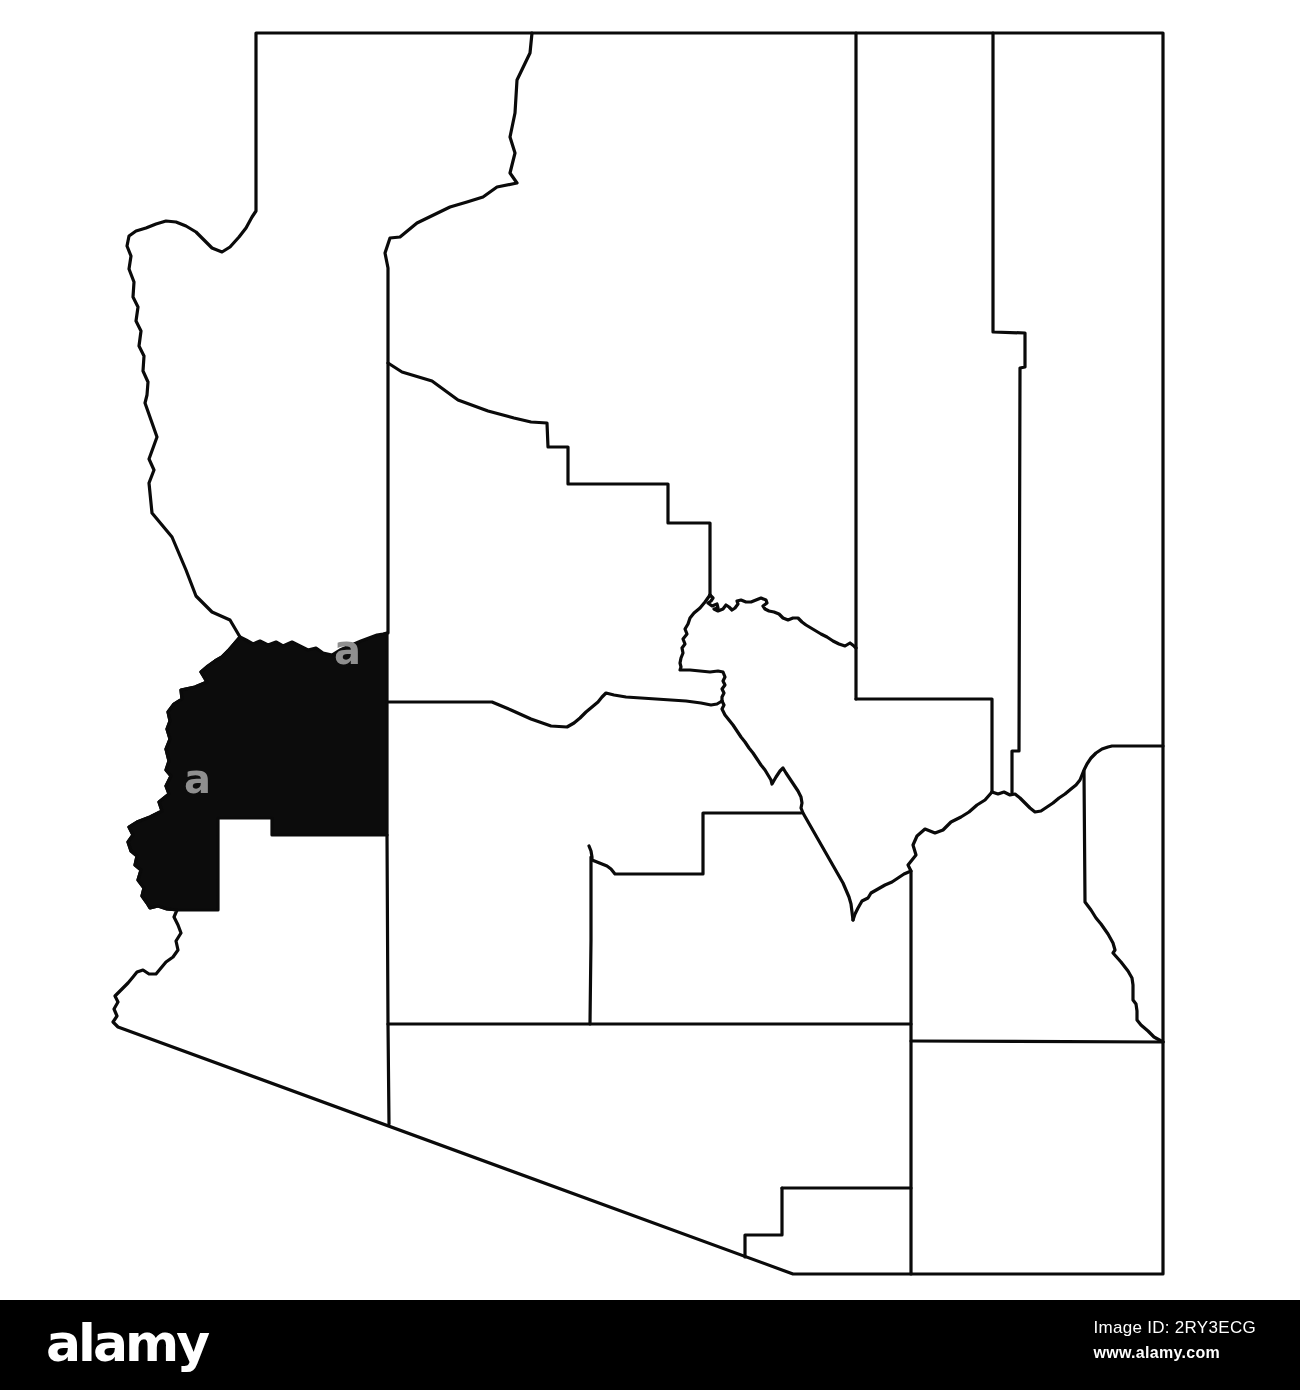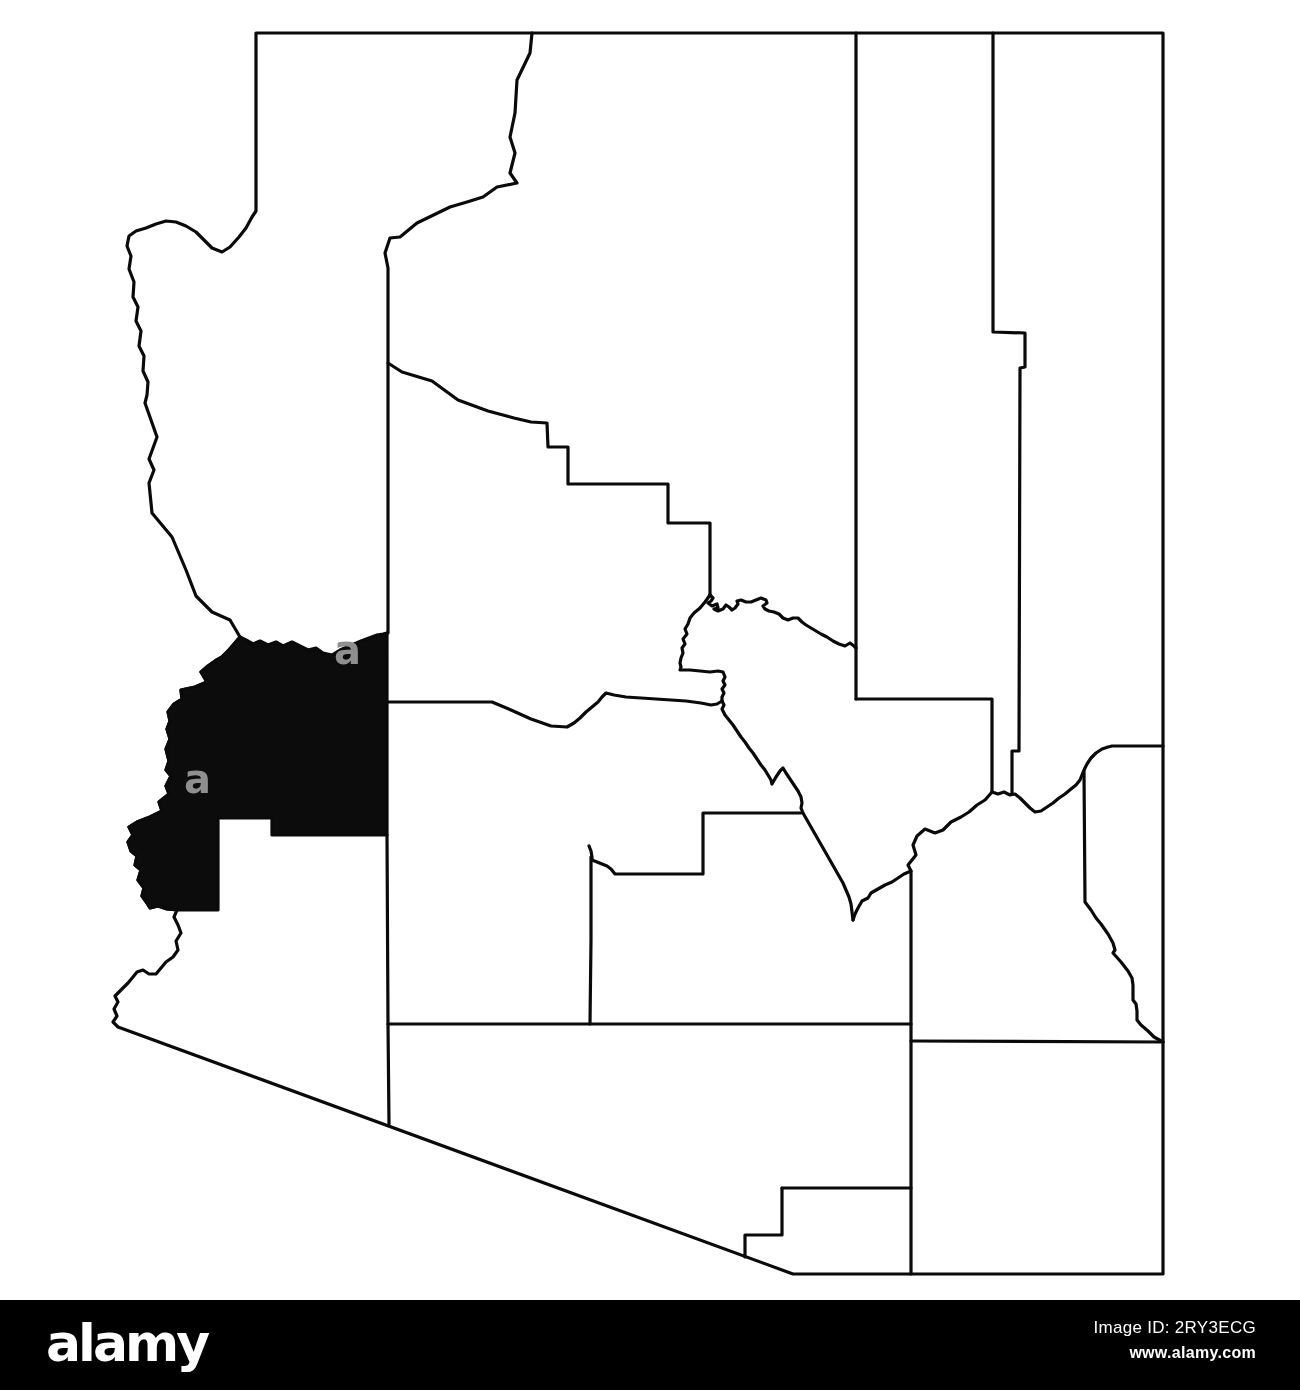--- a/index.html
+++ b/index.html
@@ -3,21 +3,21 @@
 <meta charset="utf-8">
 <style>
   html,body{margin:0;padding:0;background:#fff;}
   .stage{position:relative;width:1300px;height:1390px;background:#ffffff;overflow:hidden;
          font-family:"Liberation Sans", sans-serif;}
   .map-svg{position:absolute;left:0;top:0;}
   .footer-bar{position:absolute;left:0;top:1300px;width:1300px;height:114px;background:#000;}
   .alamy-logo{position:absolute;left:46px;top:10px;color:#fff;font-weight:bold;
               font-size:52px;letter-spacing:-3px;line-height:66px;
               font-family:"DejaVu Sans","Liberation Sans",sans-serif;}
-  .footer-right{position:absolute;right:44px;top:16px;text-align:right;color:#fff;margin-left:24px;}
+  .footer-right{position:absolute;right:44px;top:16px;text-align:left;color:#fff;margin-left:24px;}
   .footer-id{font-size:17px;line-height:24px;letter-spacing:0.3px;}
   .footer-url{font-size:16px;font-weight:bold;line-height:26px;letter-spacing:0.3px;}
 </style>
 </head>
 <body>
 
 <div class="stage">
   <svg class="map-svg" width="1300" height="1390" viewBox="0 0 1300 1390" xmlns="http://www.w3.org/2000/svg">
       <rect width="1300" height="1390" fill="#ffffff"></rect>
       <path d="M 256 33 L 1163 33 L 1163 1274 L 793 1274 L 118 1027 L 113 1022 L 117 1016 L 114 1009 L 118 1002 L 115 996 L 121 990 L 128 983 L 133 977 L 137 972 L 143 970 L 149 974 L 156 974 L 161 968 L 166 962 L 173 957 L 178 950 L 176 941 L 181 933 L 178 925 L 174 917 L 177 910 L 167 909 L 158 906 L 150 908 L 147 903 L 142 896 L 144 888 L 138 880 L 141 870 L 135 865 L 137 856 L 131 851 L 128 842 L 133 835 L 129 827 L 137 822 L 150 817 L 162 811 L 159 802 L 169 794 L 166 786 L 171 776 L 166 770 L 169 761 L 166 749 L 170 739 L 167 729 L 170 721 L 168 712 L 174 704 L 182 699 L 181 690 L 195 687 L 207 682 L 201 672 L 208 666 L 215 661 L 222 657 L 228 651 L 234 644 L 240 637 L 230 620 L 212 612 L 196 596 L 186 570 L 172 537 L 152 513 L 149 483 L 154 470 L 149 459 L 157 437 L 145 403 L 147 395 L 148 382 L 143 371 L 144 356 L 139 346 L 141 331 L 136 321 L 138 307 L 133 297 L 134 282 L 129 269 L 131 256 L 127 246 L 129 236 L 136 231 L 146 228 L 156 224 L 166 221 L 176 222 L 186 226 L 196 232 L 204 240 L 212 248 L 222 252 L 230 247 L 239 237 L 246 228 L 252 217 L 256 211 Z" fill="#ffffff" stroke="#0a0a0a" stroke-width="3.2" stroke-linejoin="round" stroke-linecap="round"></path>

